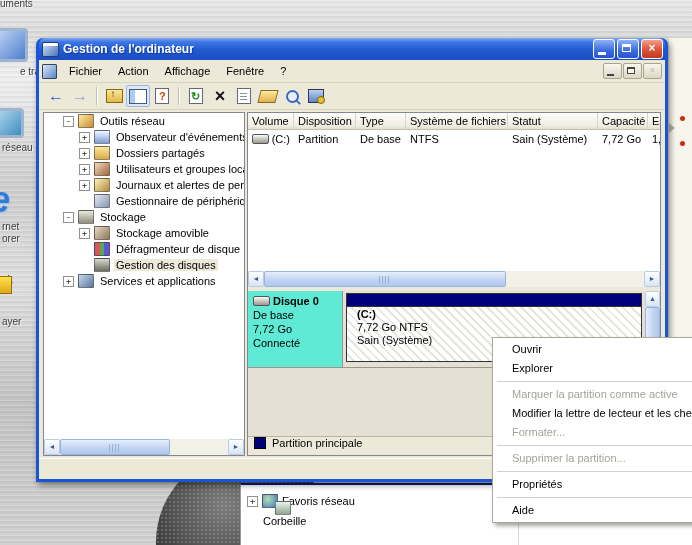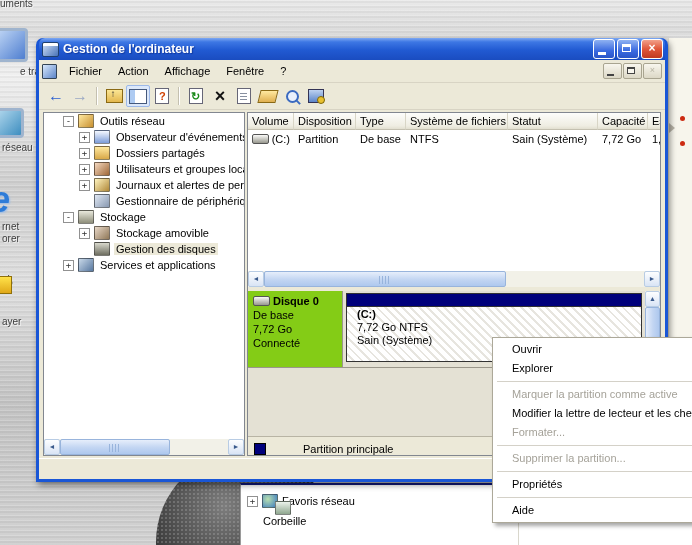--- a/index.html
+++ b/index.html
@@ -123,30 +123,30 @@
     border-right:1px solid #D8D5C6;border-bottom:1px solid #C4C0B0;overflow:hidden;}
   #list-row{display:flex;align-items:center;height:17px;white-space:nowrap;}
   .rcell{flex:none;box-sizing:border-box;padding:0 4px;display:flex;align-items:center;overflow:hidden;}
   .w0{width:46px;} .w1{width:62px;} .w2{width:50px;} .w3{width:102px;} .w4{width:90px;} .w5{width:50px;} .w6{width:60px;}
   #splitter{flex:none;height:4px;background:#ECE9D8;}
   
   #graph-sec{flex:1;position:relative;background:#E4E1D4;overflow:hidden;}
   .drow{position:absolute;left:0;right:15px;display:flex;}
   #disk0-row{top:0;height:77px;}
   #cd-row{top:79px;height:62px;}
-  .dlabelbox{flex:none;width:95px;box-sizing:border-box;background:#84cc16;border-right:1px solid #9A968A;border-bottom:1px solid #9A968A;padding:3px 5px;line-height:14px;}
+  .dlabelbox{flex:none;width:95px;box-sizing:border-box;background:#5eead4;border-right:1px solid #9A968A;border-bottom:1px solid #9A968A;padding:3px 5px;line-height:14px;}
   .dname{display:flex;align-items:center;font-weight:bold;}
   .dname .ti-vol,.dname .ti-cd{margin-right:3px;}
   .dbararea{flex:1;position:relative;border-bottom:1px solid #9A968A;}
   .pbar{position:absolute;left:3px;top:2px;right:3px;bottom:5px;border:1px solid #333;
     background:repeating-linear-gradient(45deg,#fff 0 4px,#E7E5DF 4px 6px);}
   .pstrip{height:12px;border-bottom:1px solid #333;}
   .ptext{padding:1px 0 0 10px;line-height:13px;}
   .ptext .pname{font-weight:bold;}
-  #legend-row{flex:none;height:18px;background:#ECE9D8;border-top:1px solid #B8B4A4;display:flex;align-items:flex-end;padding:0 4px;gap:31px;}
+  #legend-row{flex:none;height:18px;background:#ECE9D8;border-top:1px solid #B8B4A4;display:flex;align-items:flex-start;padding:0 4px;}
   .legend-swatch{flex:none;width:10px;height:10px;border:1px solid #000;margin:0 6px 0 2px;}
   #statusbar{flex:none;height:20px;background:#ECE9D8;border-top:1px solid #fff;}
   
   #ctx{position:absolute;left:492px;top:337px;width:228px;background:#fff;border:1px solid #ACA899;
     box-shadow:3px 3px 4px rgba(0,0,0,.35);padding:2px;z-index:50;}
   .mi{height:19px;line-height:19px;padding-left:17px;white-space:nowrap;overflow:hidden;}
   .mi.dis{color:#A5A299;}
   .msep{height:1px;background:#D4D1C8;margin:3px 2px;}
 </style>
 </head>
@@ -294,20 +294,25 @@
           </div>
           <div class="trow lvl1">
             <span class="exp">-</span>
             <span class="ti ti-storage"></span>
             <span class="tlabel">Stockage</span>
           </div>
           <div class="trow lvl2">
             <span class="exp">+</span>
             <span class="ti ti-removable"></span>
             <span class="tlabel">Stockage amovible</span>
+          </div>
+          <div class="trow lvl2">
+            <span class="exp noexp"></span>
+            <span class="ti ti-defrag"></span>
+            <span class="tlabel">Défragmenteur de disque</span>
           </div>
           <div class="trow lvl2">
             <span class="exp noexp"></span>
             <span class="ti ti-disks"></span>
             <span class="tlabel sel">Gestion des disques</span>
           </div>
           <div class="trow lvl1">
             <span class="exp">+</span>
             <span class="ti ti-services"></span>
             <span class="tlabel">Services et applications</span>

